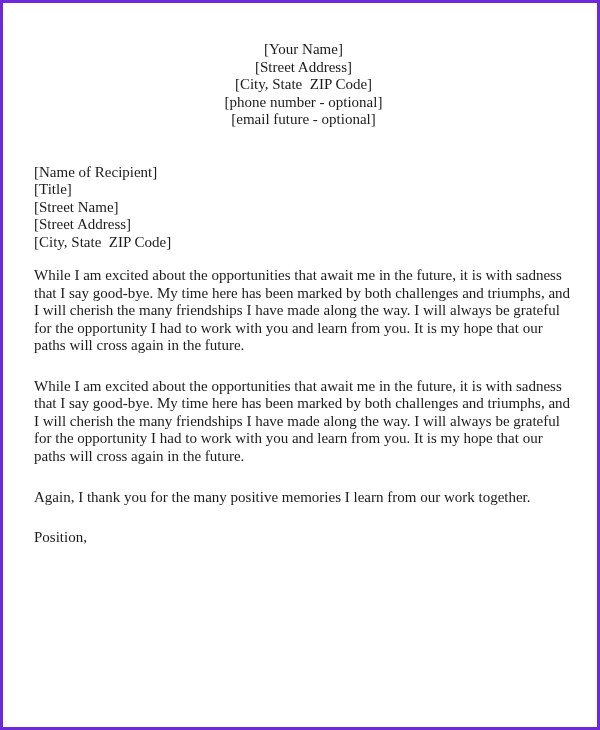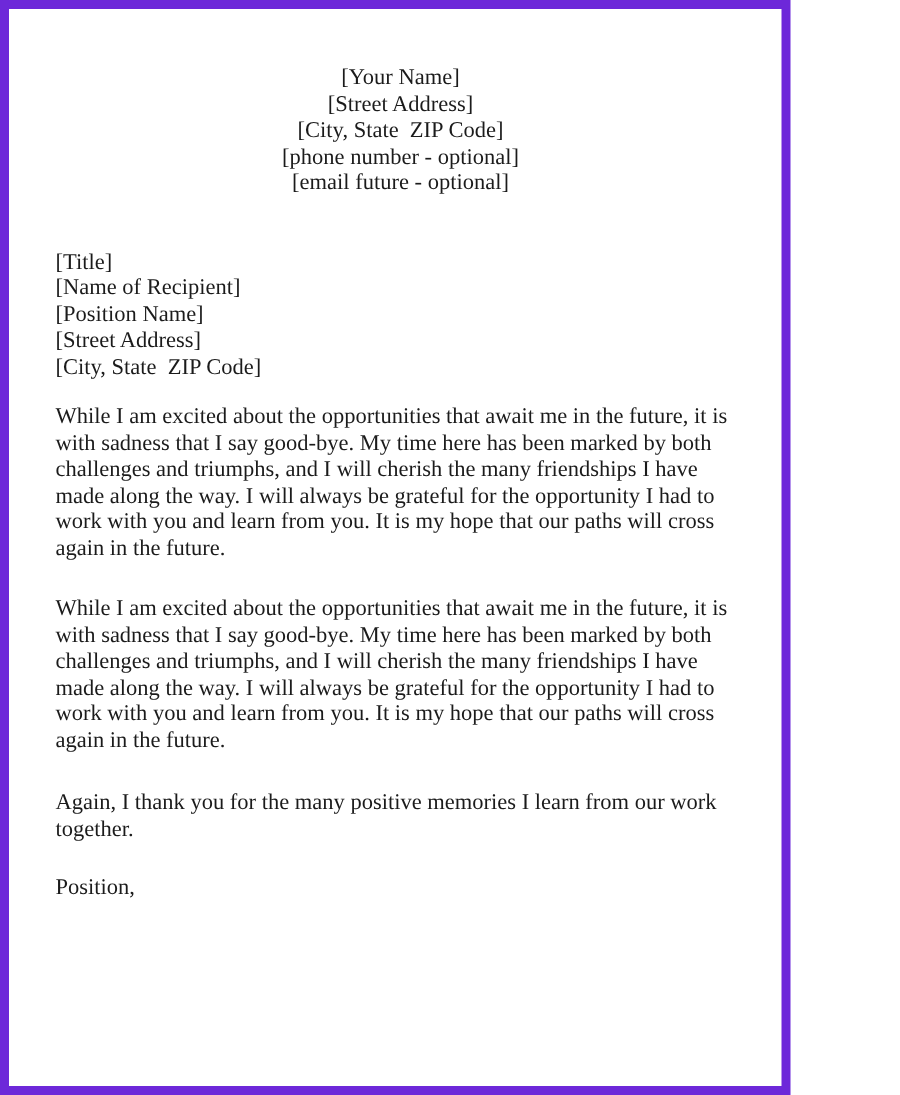--- a/index.html
+++ b/index.html
@@ -2,24 +2,24 @@
 <html><head>
 <meta charset="utf-8">
 <style>
   html, body {
     margin: 0;
     padding: 0;
     background: #ffffff;
   }
   .page {
     box-sizing: border-box;
-    width: 527px;
+    width: 600px;
     height: 730px;
     background: #ffffff;
-    border: 6px solid #6d28d9;
+    border: 3px solid #6d28d9;
     padding: 38px 24px 0 31px;
     font-family: "Liberation Serif", "DejaVu Serif", serif;
     font-size: 15px;
     line-height: 17.5px;
     color: #1b1b1b;
     overflow: hidden;
   }
   .sender-block {
     text-align: center;
   }
@@ -62,23 +62,23 @@
   <div class="sender-block">
     <div class="addr-line">[Your Name]</div>
     <div class="addr-line">[Street Address]</div>
     <div class="addr-line">[City, State  ZIP Code]</div>
     <div class="addr-line">[phone number - optional]</div>
     <div class="addr-line">[email future - optional]</div>
   </div>
 
 
   <div class="recipient-block">
+    <div class="addr-line">[Name of Recipient]</div>
     <div class="addr-line">[Title]</div>
-    <div class="addr-line">[Name of Recipient]</div>
-    <div class="addr-line">[Position Name]</div>
+    <div class="addr-line">[Street Name]</div>
     <div class="addr-line">[Street Address]</div>
     <div class="addr-line">[City, State  ZIP Code]</div>
   </div>
 
 
 
   <div class="para-body-1">While I am excited about the opportunities that await me in the future, it is with sadness that I say good-bye. My time here has been marked by both challenges and triumphs, and I will cherish the many friendships I have made along the way. I will always be grateful for the opportunity I had to work with you and learn from you. It is my hope that our paths will cross again in the future.</div>
 
   <div class="para-body-2">While I am excited about the opportunities that await me in the future, it is with sadness that I say good-bye. My time here has been marked by both challenges and triumphs, and I will cherish the many friendships I have made along the way. I will always be grateful for the opportunity I had to work with you and learn from you. It is my hope that our paths will cross again in the future.</div>
 

